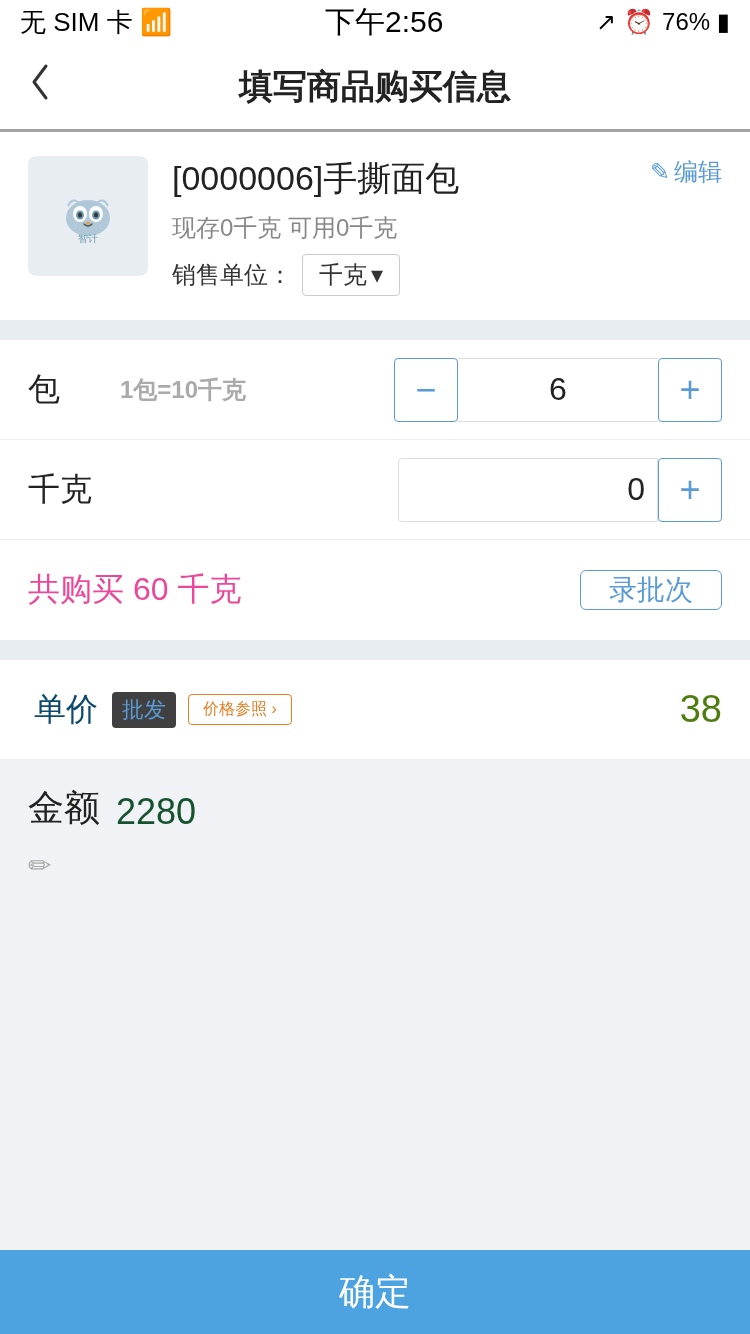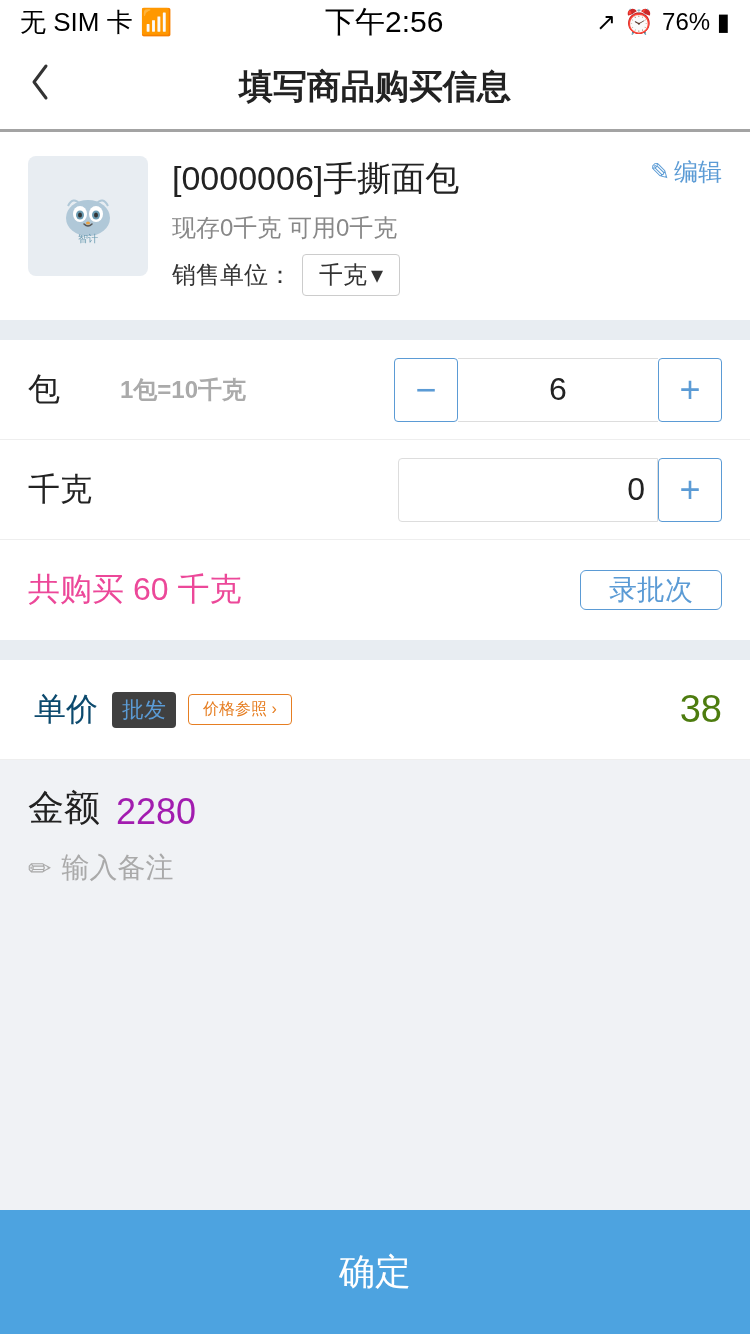--- a/index.html
+++ b/index.html
@@ -266,21 +266,21 @@
       align-items: flex-end;
       gap: 16px;
       margin-bottom: 16px;
     }
     .amount-label {
       font-size: 36px;
       color: #222;
     }
     .amount-value {
       font-size: 36px;
-      color: #a21caf;
+      color: #14532d;
       font-weight: 500;
     }
     .note-row {
       display: flex;
       align-items: center;
       gap: 10px;
       color: #aaa;
       font-size: 28px;
       cursor: pointer;
     }
@@ -291,21 +291,21 @@
       flex: 1;
       min-height: 300px;
     }
 
     
     .footer {
       position: fixed;
       bottom: 0;
       left: 0;
       width: 750px;
-      height: 124px;
+      height: 84px;
       background: #4da3e0;
       display: flex;
       align-items: center;
       justify-content: center;
       cursor: pointer;
     }
     .footer-btn {
       font-size: 36px;
       color: #fff;
       font-weight: 500;
@@ -410,21 +410,20 @@
   </div>
 </div>
 
 <div class="amount-section">
   <div class="amount-row">
     <span class="amount-label">金额</span>
     <span class="amount-value">2280</span>
   </div>
   <div class="note-row">
     <span>✏</span>
-    <span style="color:#aaa;">输入备注</span>
   </div>
 </div>
 
 <div class="main-bg" style="height:300px;"></div>
 
 <div class="footer">
   <span class="footer-btn">确定</span>
 </div>
 
 </body></html>

